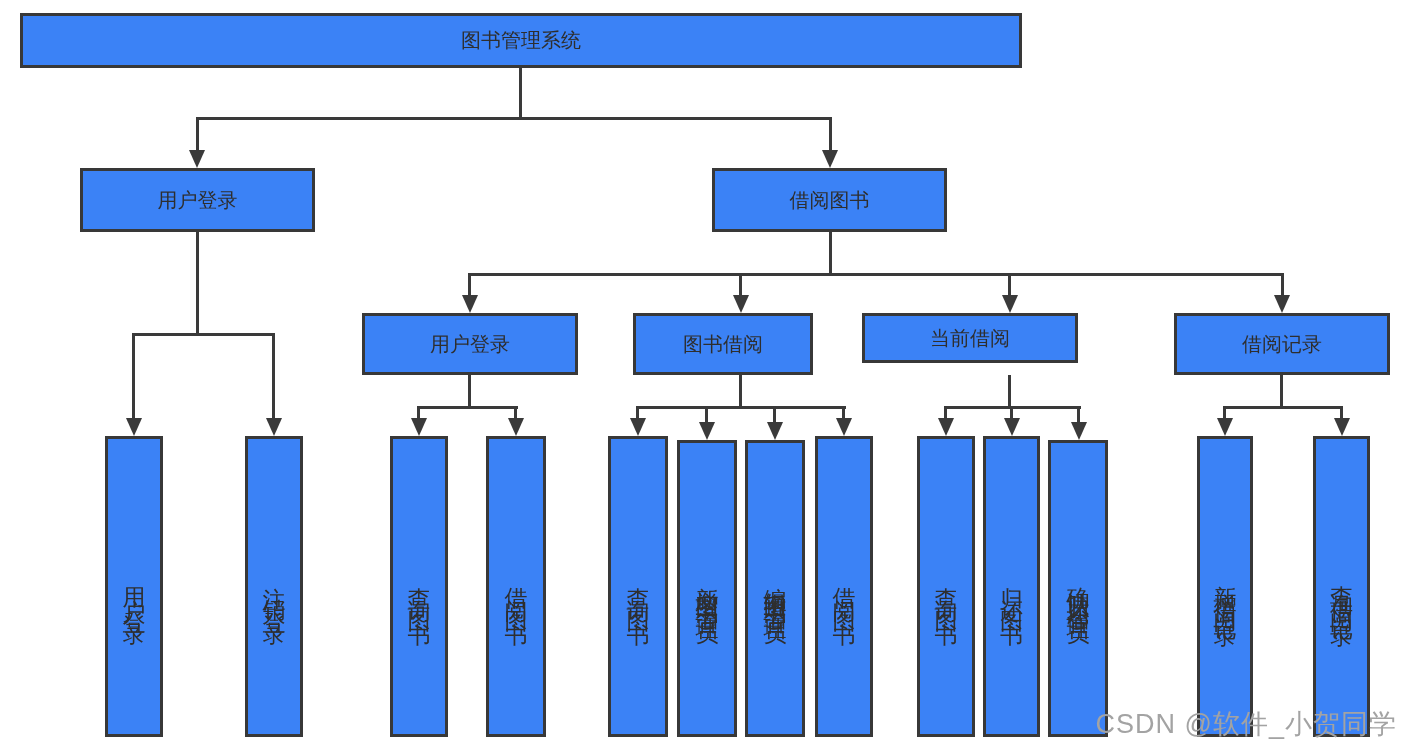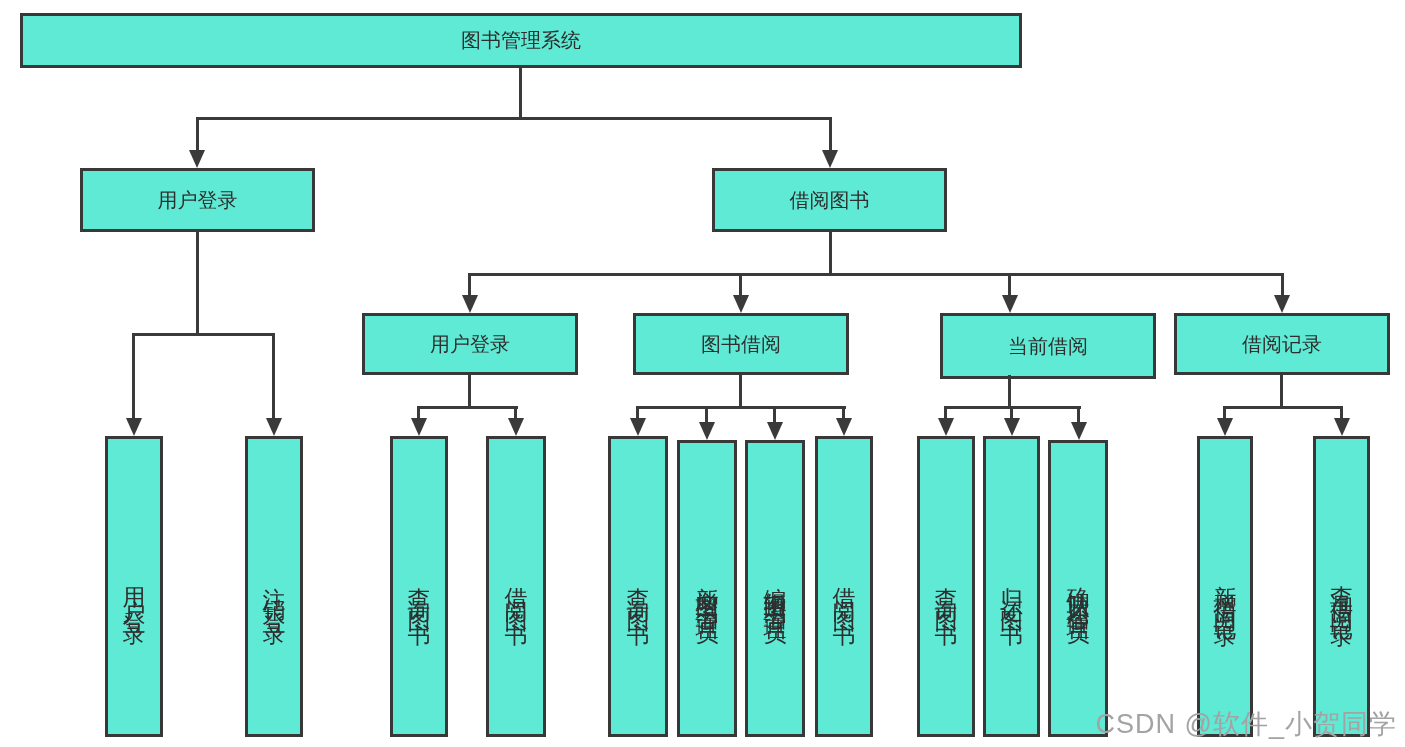--- a/index.html
+++ b/index.html
@@ -1,21 +1,21 @@
 <!DOCTYPE html>
 <html><head>
 <meta charset="utf-8">
 <style>
   html,body{margin:0;padding:0;background:#ffffff;}
   #canvas{
     position:relative;width:1405px;height:747px;background:#ffffff;overflow:hidden;
     font-family:"Liberation Sans","DejaVu Sans",sans-serif;color:#2e2e2e;
   }
   .box{
-    position:absolute;box-sizing:border-box;border:3px solid #383838;background:#5eead4;
+    position:absolute;box-sizing:border-box;border:3px solid #383838;background:#3b82f6;
     display:flex;align-items:center;justify-content:center;
     font-size:20px;color:#2e2e2e;white-space:nowrap;text-align:right;
   }
   .vbox{font-size:23px;}
   .vtext{
     writing-mode:vertical-rl;text-orientation:mixed;line-height:1;
     display:block;
   }
   .vs .vtext{letter-spacing:12px;margin-bottom:-12px;}
   .vm .vtext{letter-spacing:8px;margin-bottom:-8px;}
@@ -62,24 +62,24 @@
   <div class="vline" style="left:739px;top:273px;height:24px;"></div>
   <div class="arrow" style="left:733px;top:295px;"></div>
   <div class="vline" style="left:1008px;top:273px;height:24px;"></div>
   <div class="arrow" style="left:1002px;top:295px;"></div>
   <div class="vline" style="left:1281px;top:273px;height:24px;"></div>
   <div class="arrow" style="left:1274px;top:295px;"></div>
 
   <div class="box" style="left:362px;top:313px;width:216px;height:62px;">
     <span>用户登录</span>
   </div>
-  <div class="box" style="left:633px;top:313px;width:216px;height:62px;">
+  <div class="box" style="left:633px;top:313px;width:180px;height:62px;">
     <span>图书借阅</span>
   </div>
-  <div class="box" style="left:940px;top:313px;width:216px;height:66px;">
+  <div class="box" style="left:862px;top:313px;width:216px;height:50px;">
     <span>当前借阅</span>
   </div>
   <div class="box" style="left:1174px;top:313px;width:216px;height:62px;">
     <span>借阅记录</span>
   </div>
 
   <div class="vline" style="left:196px;top:232px;height:104px;"></div>
   <div class="hline" style="left:132px;top:333px;width:143px;"></div>
   <div class="vline" style="left:132px;top:333px;height:88px;"></div>
   <div class="arrow" style="left:126px;top:418px;"></div>

